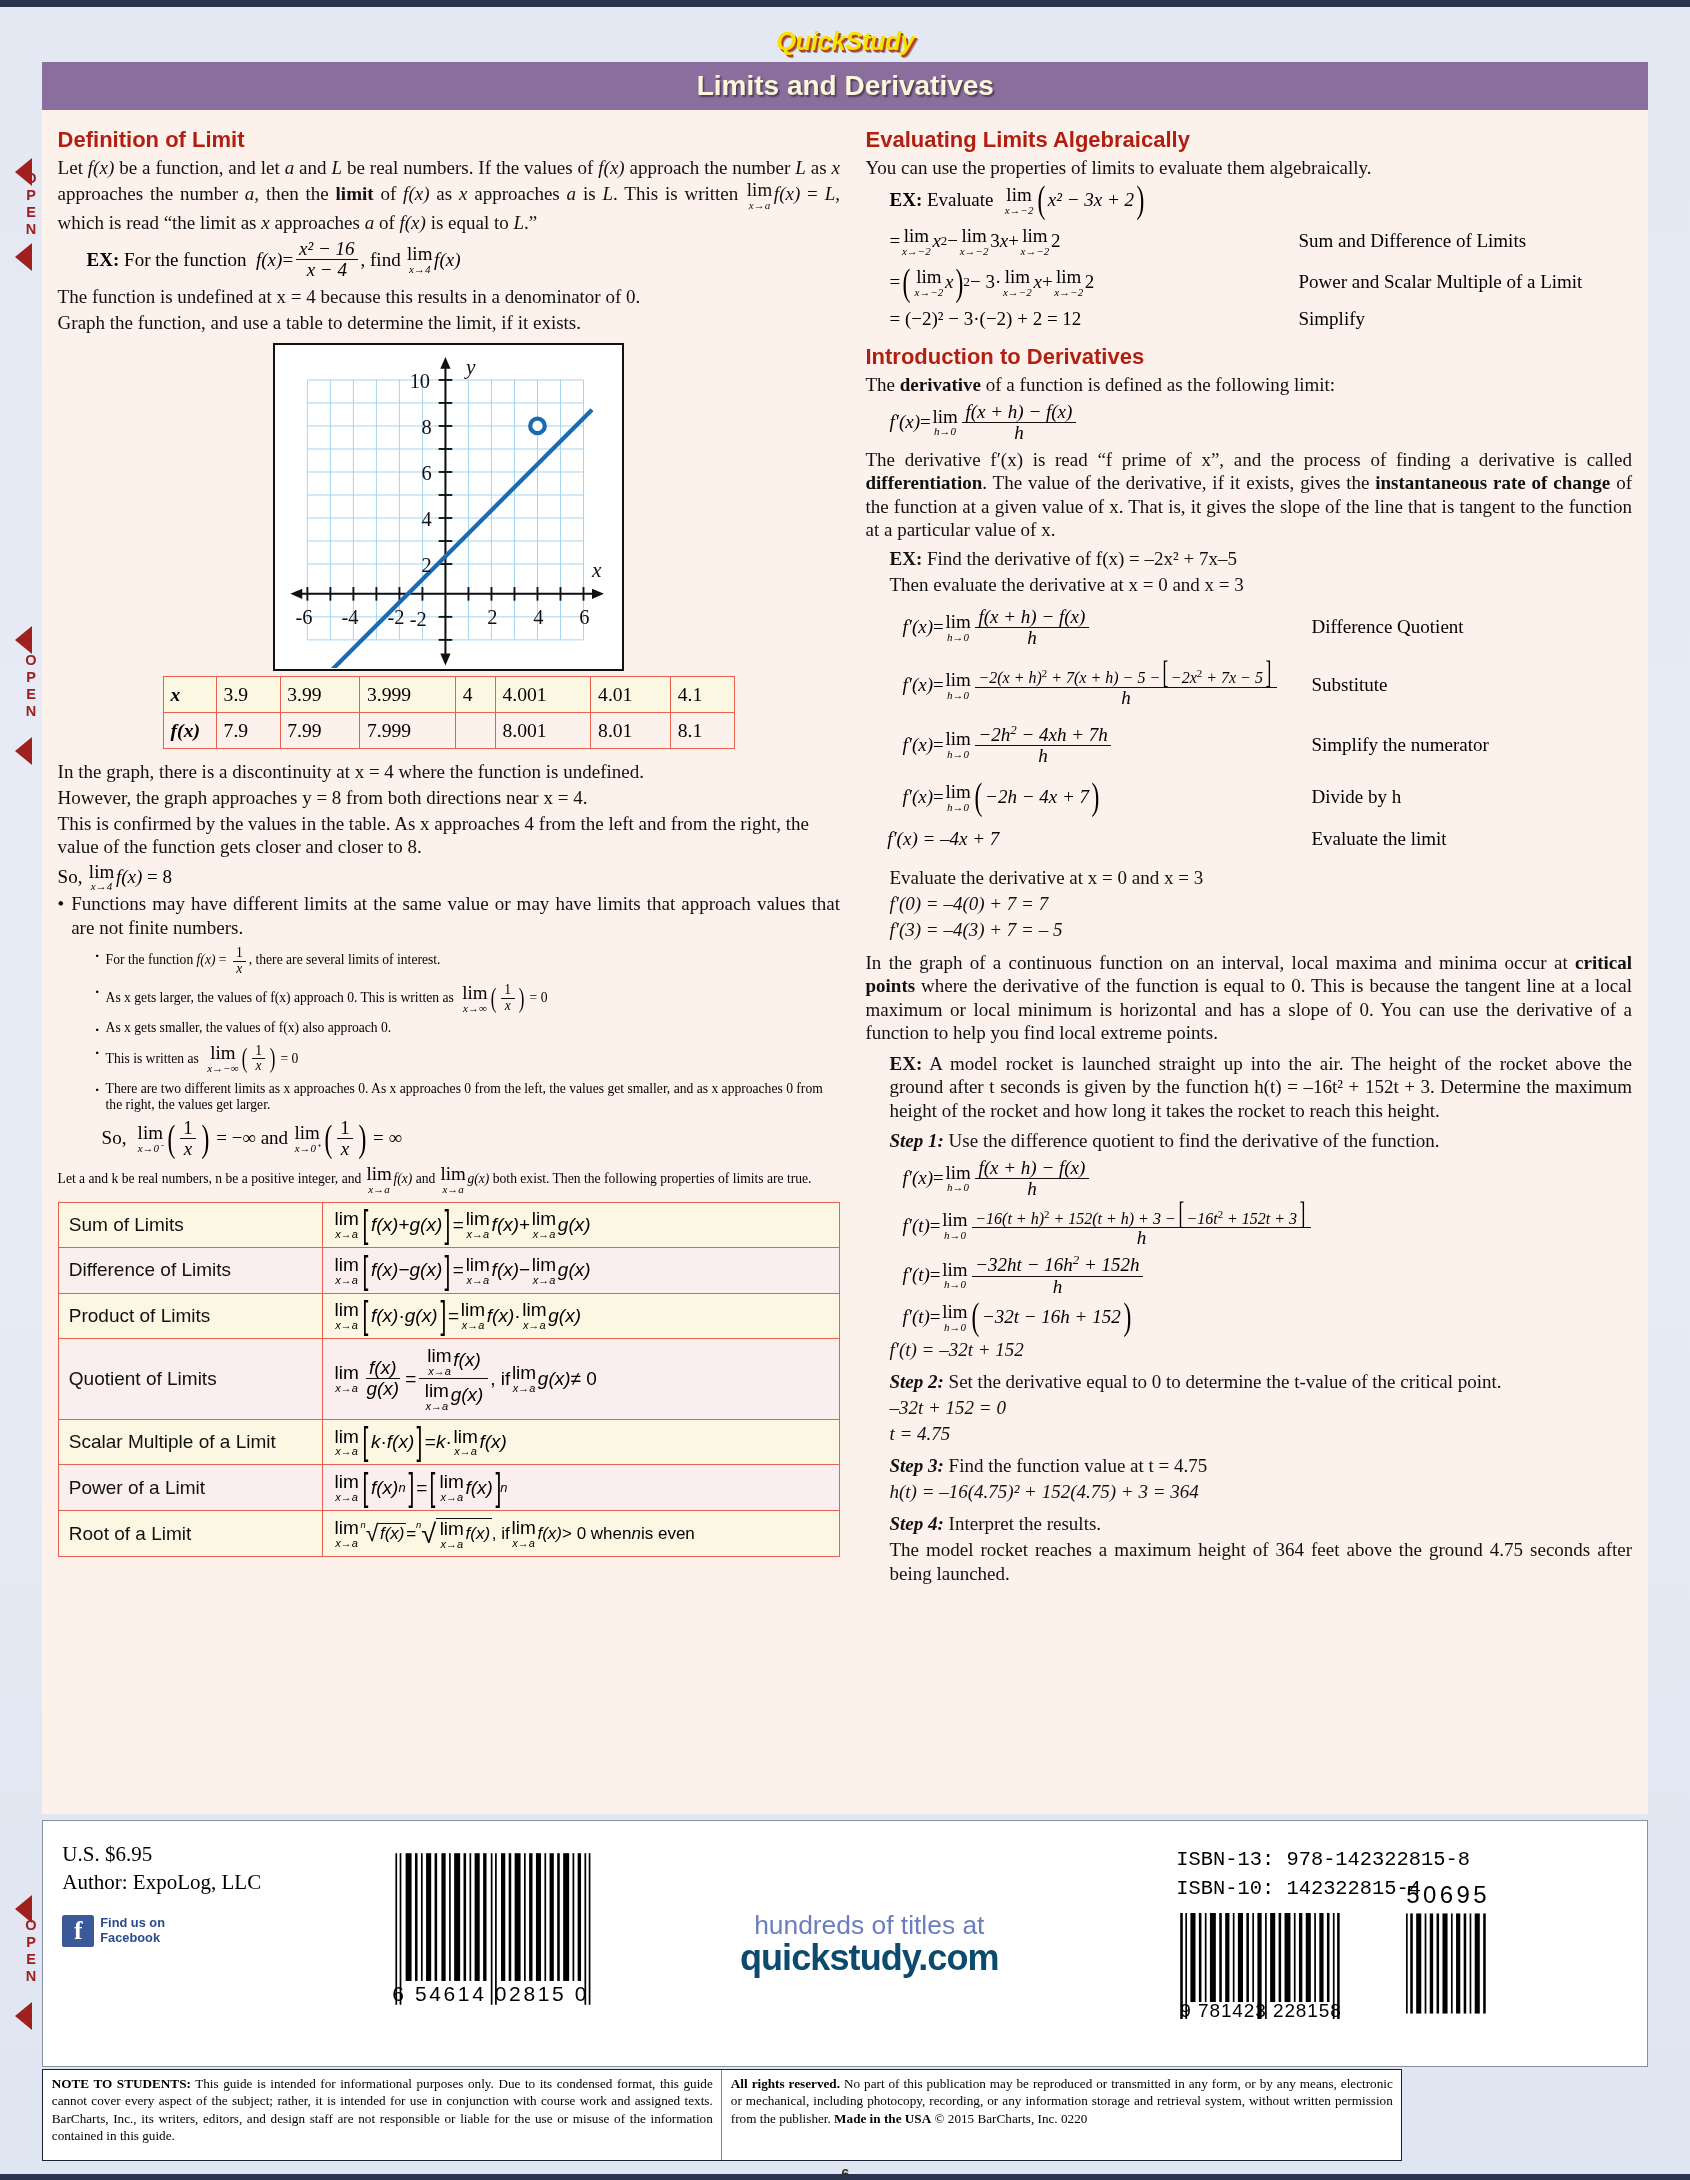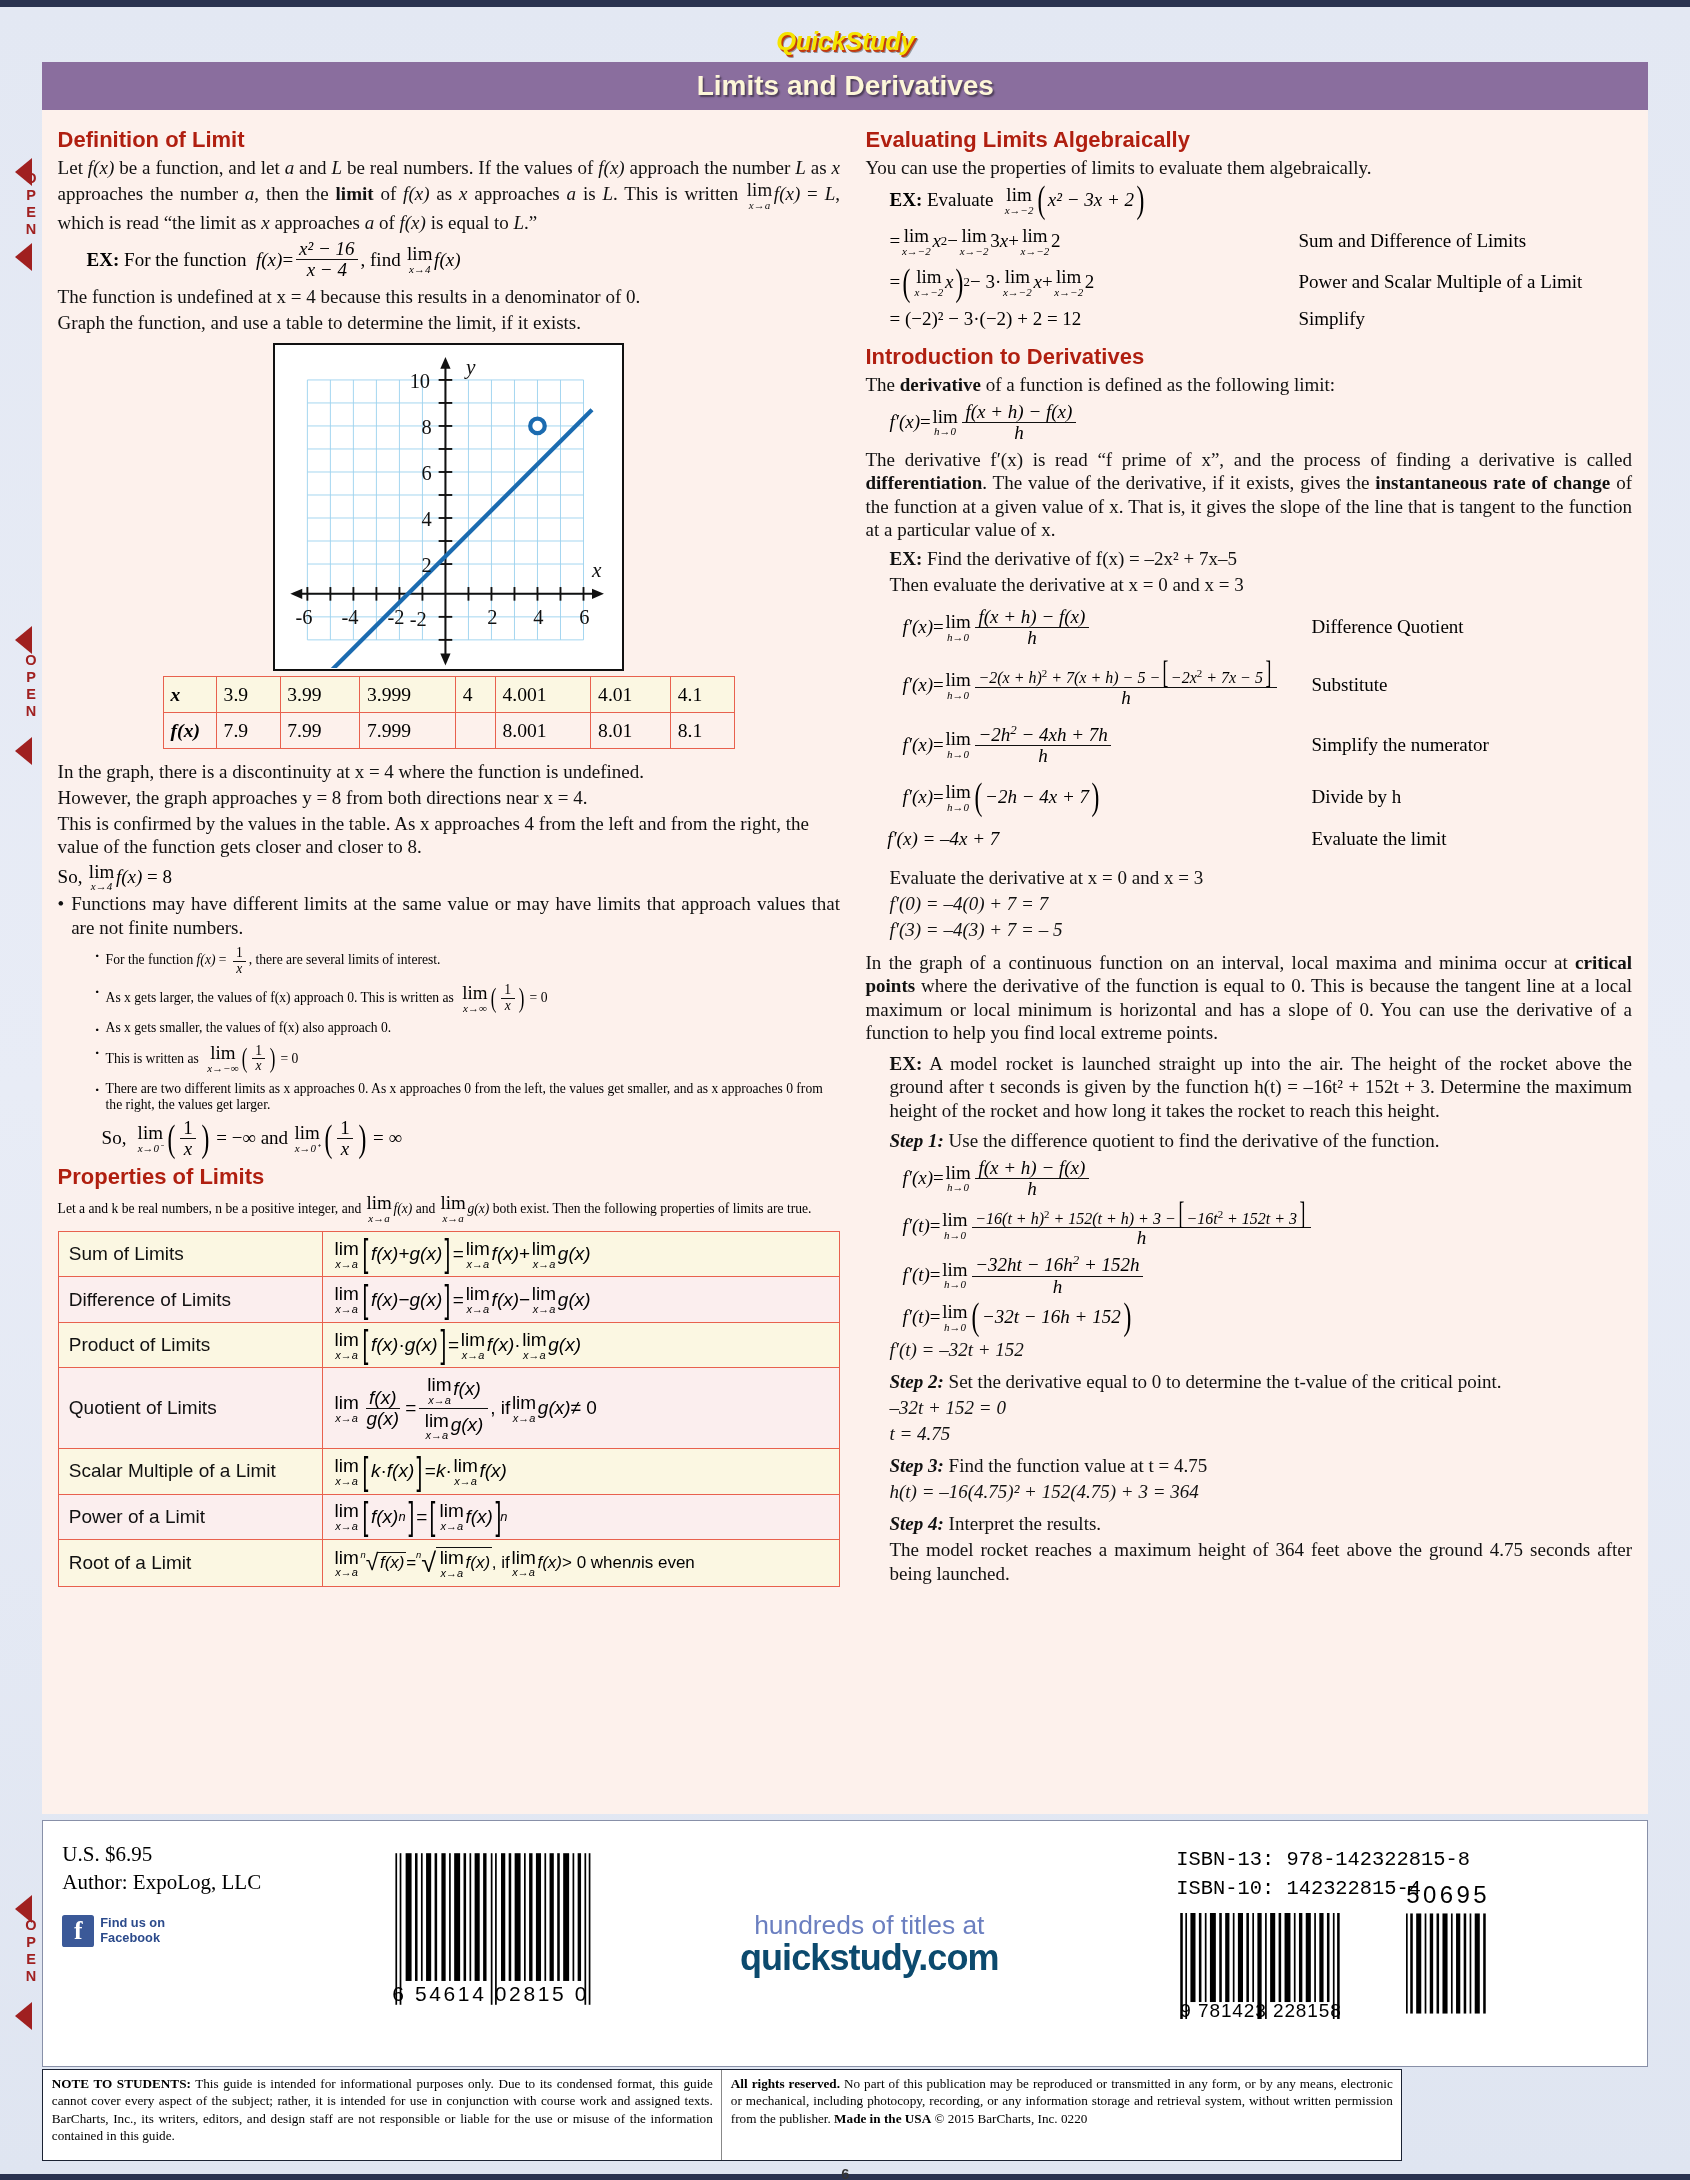--- a/index.html
+++ b/index.html
@@ -381,21 +381,20 @@
         <span>and</span>&nbsp;
         <span class="lim">
               <span class="top">lim</span>
               <span class="bot">x→0⁺</span>
             </span><span class="bigp">(</span><span class="frac">
               <span class="num">1</span>
               <span class="den m">x</span>
             </span><span class="bigp">)</span>&nbsp;<span>= ∞</span>
       </div>
 
-      <h2 class="sec" style="margin-top:5.1px;">Properties of Limits</h2>
 
       <div class="body" style="display:flex;flex-wrap:wrap;align-items:center;">
         <span>Let a and k be real numbers, n be a positive integer, and</span>&nbsp;
         <span class="lim">
               <span class="top">lim</span>
               <span class="bot">x→a</span>
             </span><i>f(x)</i>&nbsp;<span>and</span>&nbsp;
         <span class="lim">
               <span class="top">lim</span>
               <span class="bot">x→a</span>

